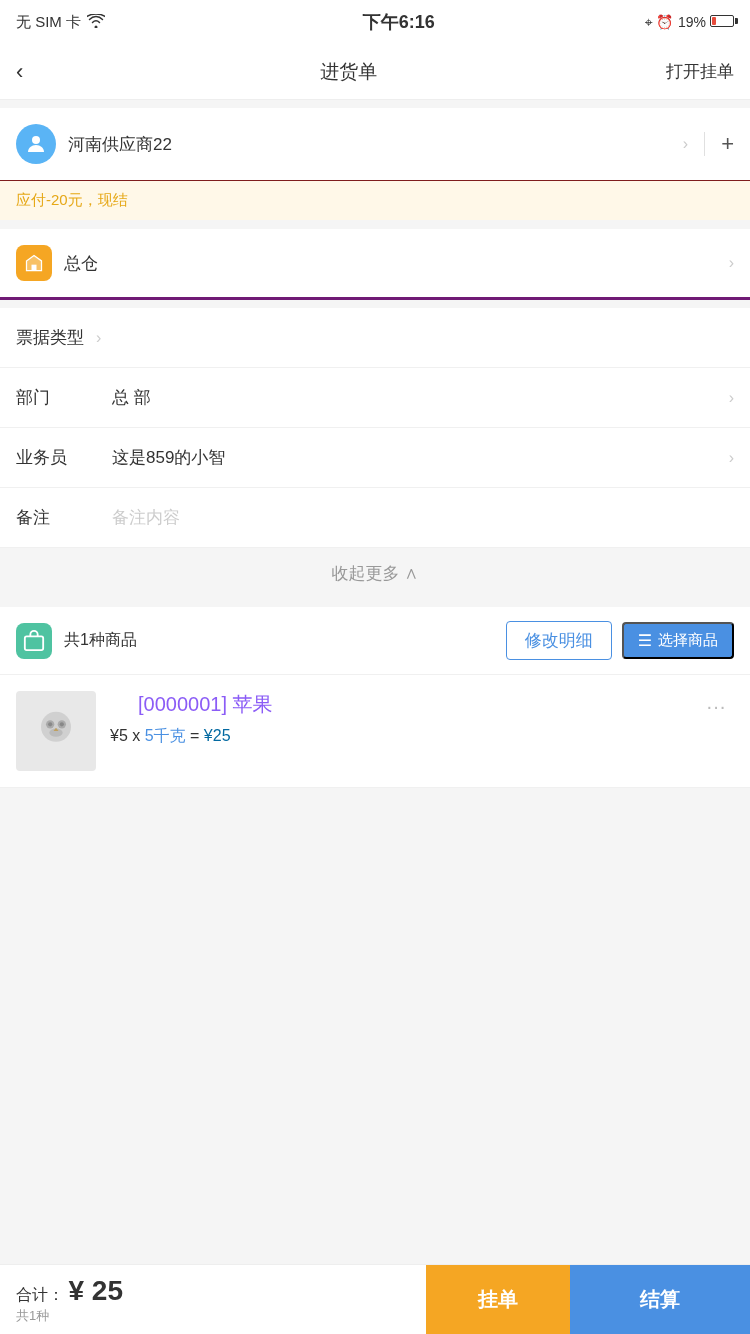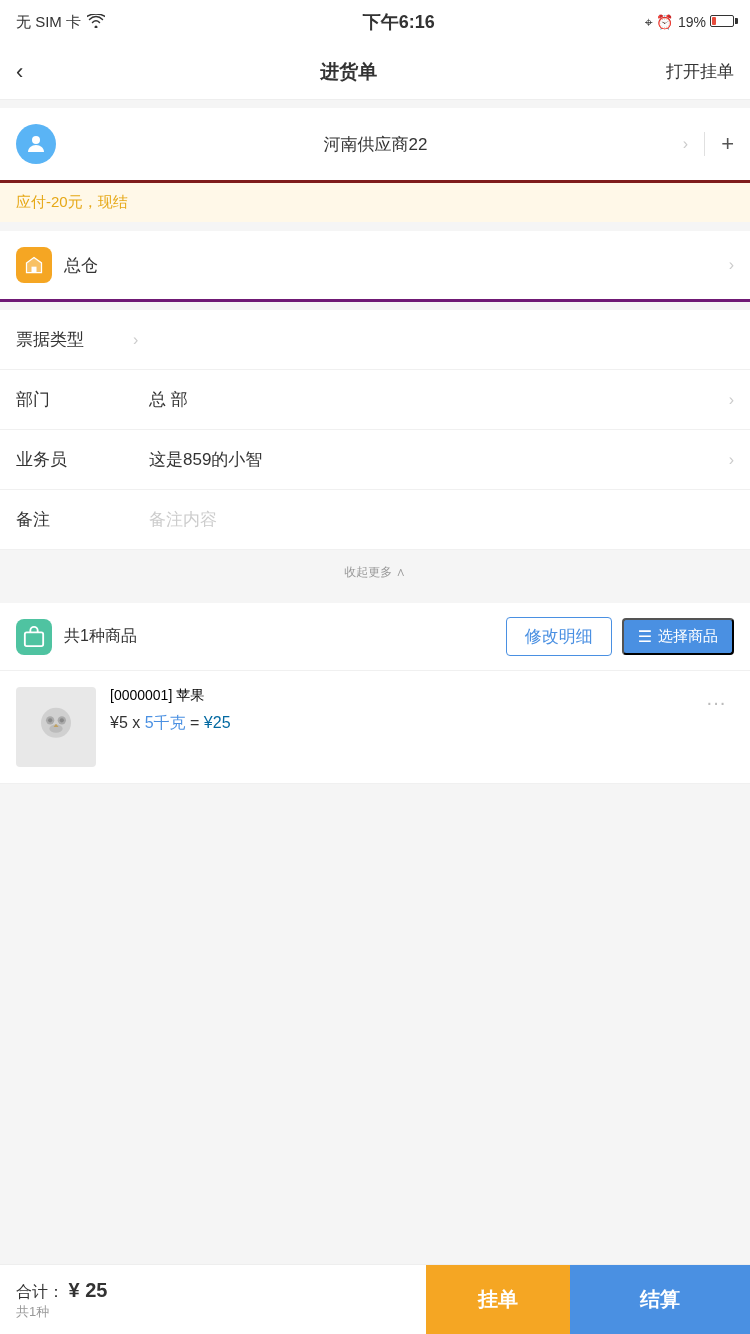--- a/index.html
+++ b/index.html
@@ -69,21 +69,21 @@
       border-bottom: 1px solid #eee;
     }
     .nav-back {
       font-size: 22px;
       color: #333;
       cursor: pointer;
       padding: 8px 8px 8px 0;
     }
     .nav-title {
       font-size: 19px;
-      font-weight: 700;
+      font-weight: 400;
       color: #333;
     }
     .nav-action {
       font-size: 17px;
       color: #333;
       cursor: pointer;
     }
 
     
     .spacer-8 { height: 8px; background: #f5f5f5; }
@@ -93,22 +93,21 @@
       background: #fff;
       margin-bottom: 0;
     }
 
     
     .supplier-row {
       display: flex;
       align-items: center;
       padding: 16px 16px;
       background: #fff;
-      border-bottom: 3px solid #7f1d1d;
-      text-align: center;
+      border-bottom: 1px solid #7f1d1d;
     }
     .supplier-avatar {
       width: 40px;
       height: 40px;
       border-radius: 50%;
       background: #5ab4f5;
       display: flex;
       align-items: center;
       justify-content: center;
       color: #fff;
@@ -182,21 +181,20 @@
     .form-section {
       background: #fff;
     }
     .form-row {
       display: flex;
       align-items: center;
       padding: 18px 16px;
       background: #fff;
       border-bottom: 1px solid #f0f0f0;
       cursor: pointer;
-      gap: 37px;
     }
     .form-key {
       font-size: 17px;
       color: #333;
       width: 80px;
       flex-shrink: 0;
     }
     .form-value {
       flex: 1;
       font-size: 17px;
@@ -209,21 +207,21 @@
     .form-arrow {
       color: #ccc;
       font-size: 16px;
     }
 
     
     .collapse-bar {
       background: #f5f5f5;
       text-align: center;
       padding: 14px;
-      font-size: 12px;
+      font-size: 17px;
       color: #999;
       cursor: pointer;
     }
 
     
     .products-header {
       display: flex;
       align-items: center;
       padding: 14px 16px;
       background: #fff;
@@ -287,23 +285,24 @@
       flex-shrink: 0;
       display: flex;
       align-items: center;
       justify-content: center;
       overflow: hidden;
     }
     .product-info {
       flex: 1;
     }
     .product-name {
-      font-size: 14px;
-      color: #000000;
+      font-size: 20px;
+      color: #8b5cf6;
       margin-bottom: 8px;
+      margin-left: 28px;
     }
     .product-price {
       font-size: 16px;
       color: #333;
     }
     .price-blue { color: #4a90e2; }
     .price-total { color: #0369a1; }
     .product-more {
       color: #bbb;
       font-size: 20px;
@@ -508,19 +507,19 @@
   </div>
 
   <div style="height: 80px;"></div>
 
 </div>
 
 <div class="footer-total">
   <div class="footer-amount">
     <div>
       <span>合计：</span>
-      <span style="font-size:20px;font-weight:700;">¥ 25</span>
+      <span style="font-size:28px;font-weight:700;">¥ 25</span>
     </div>
     <div style="font-size:13px;color:#999;">共1种</div>
   </div>
   <div class="footer-btn-hang">挂单</div>
   <div class="footer-btn-settle">结算</div>
 </div>
 
 </body></html>

